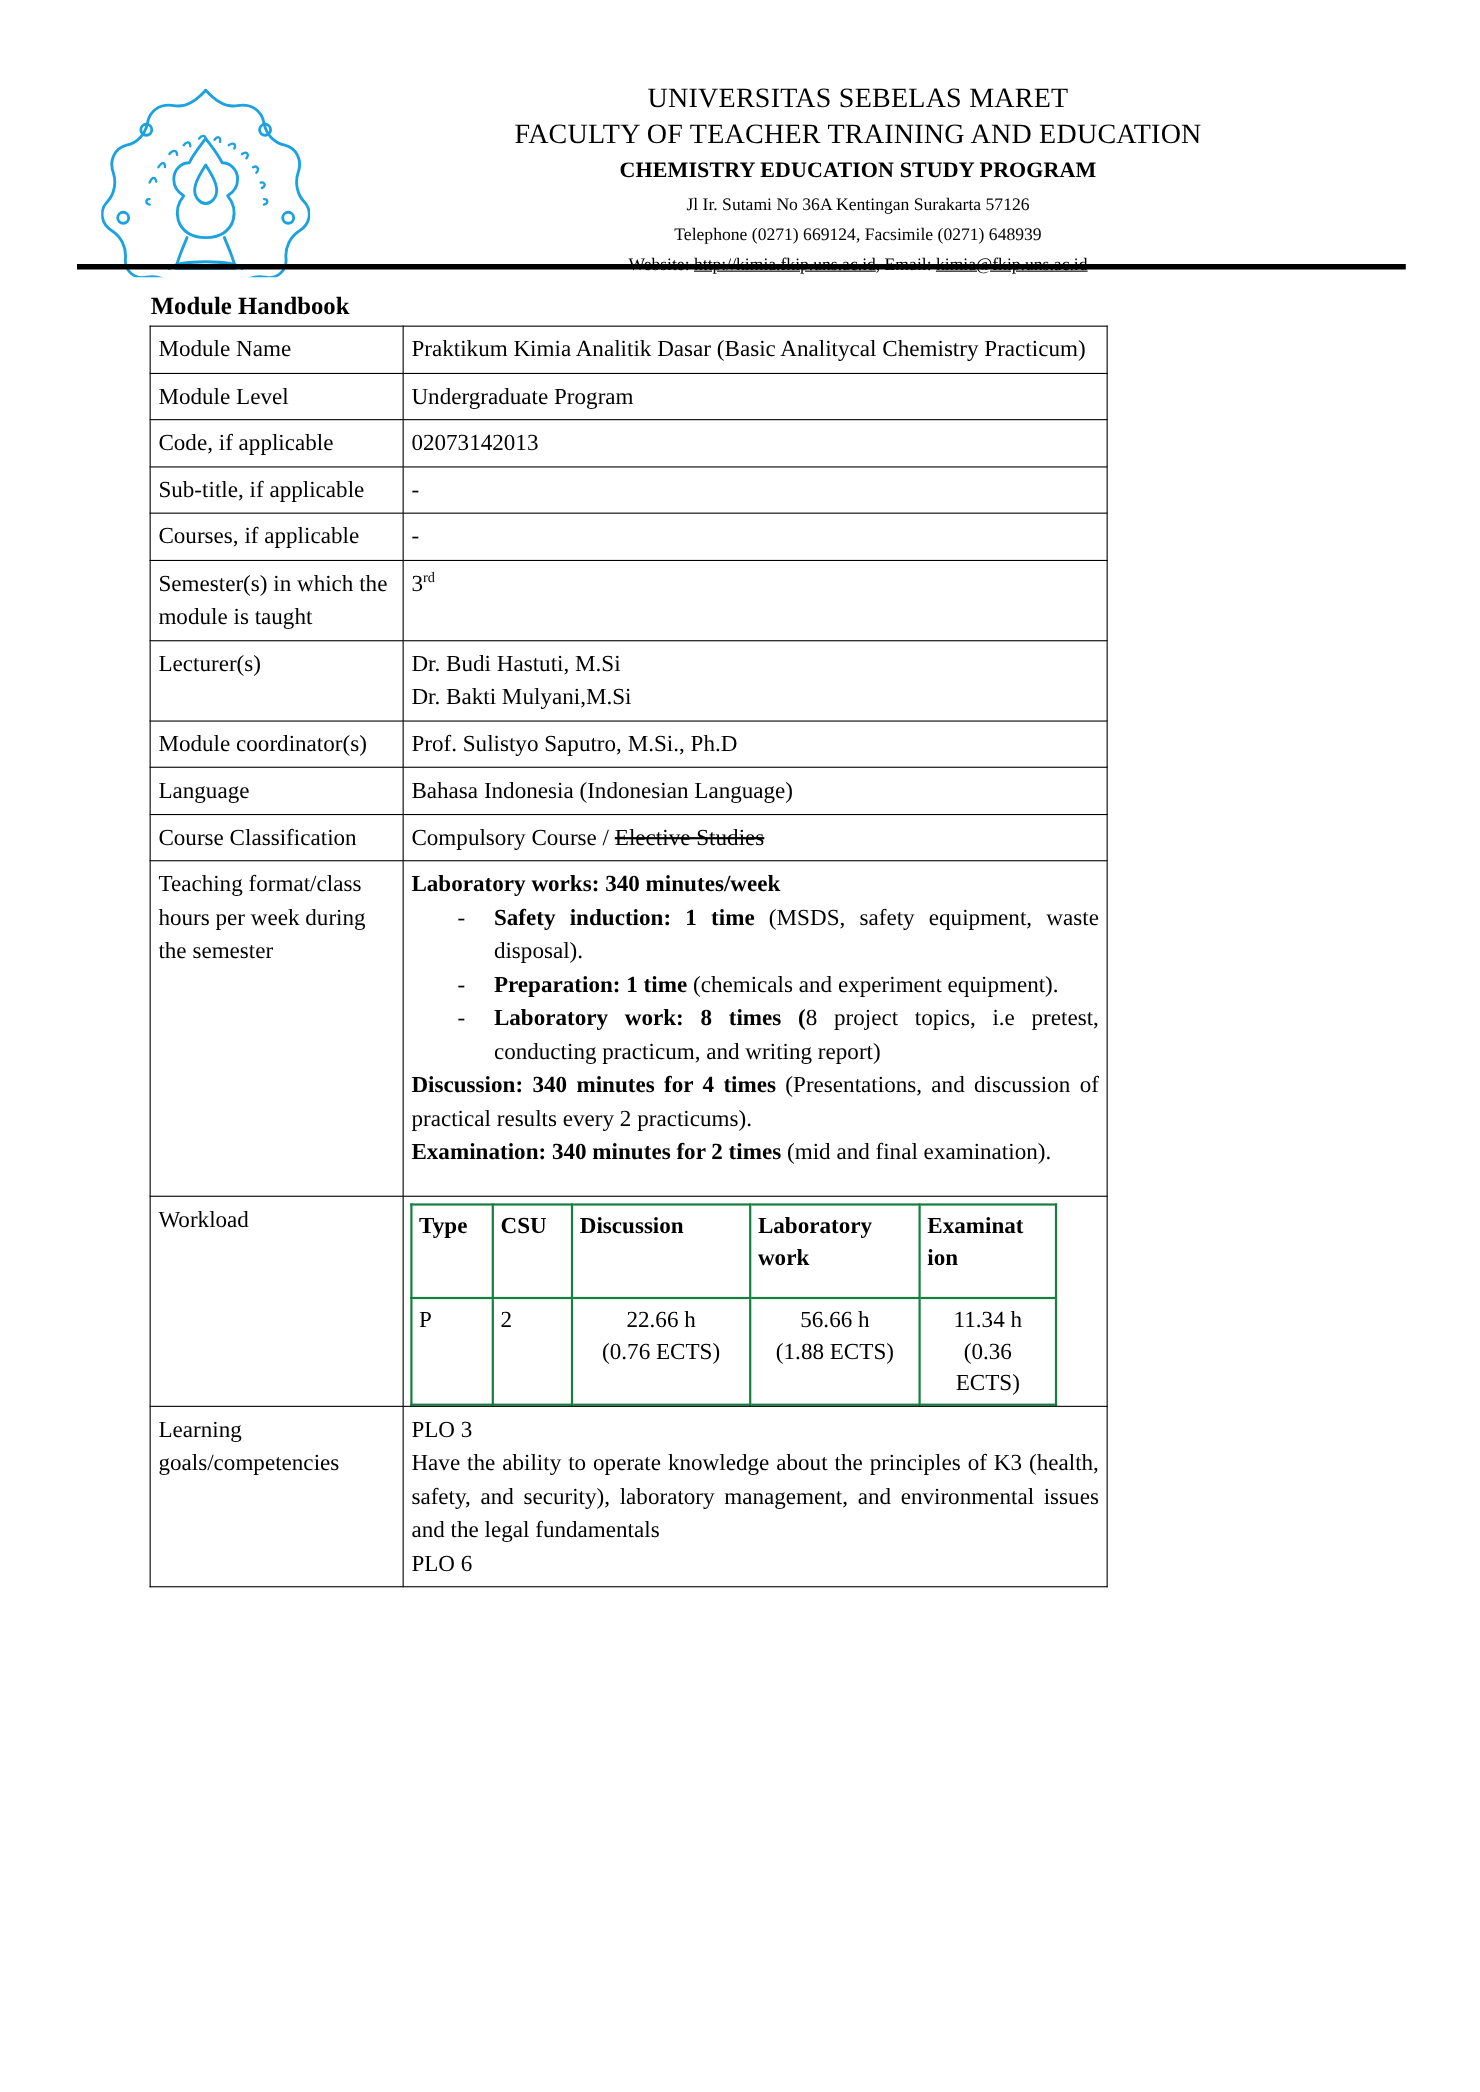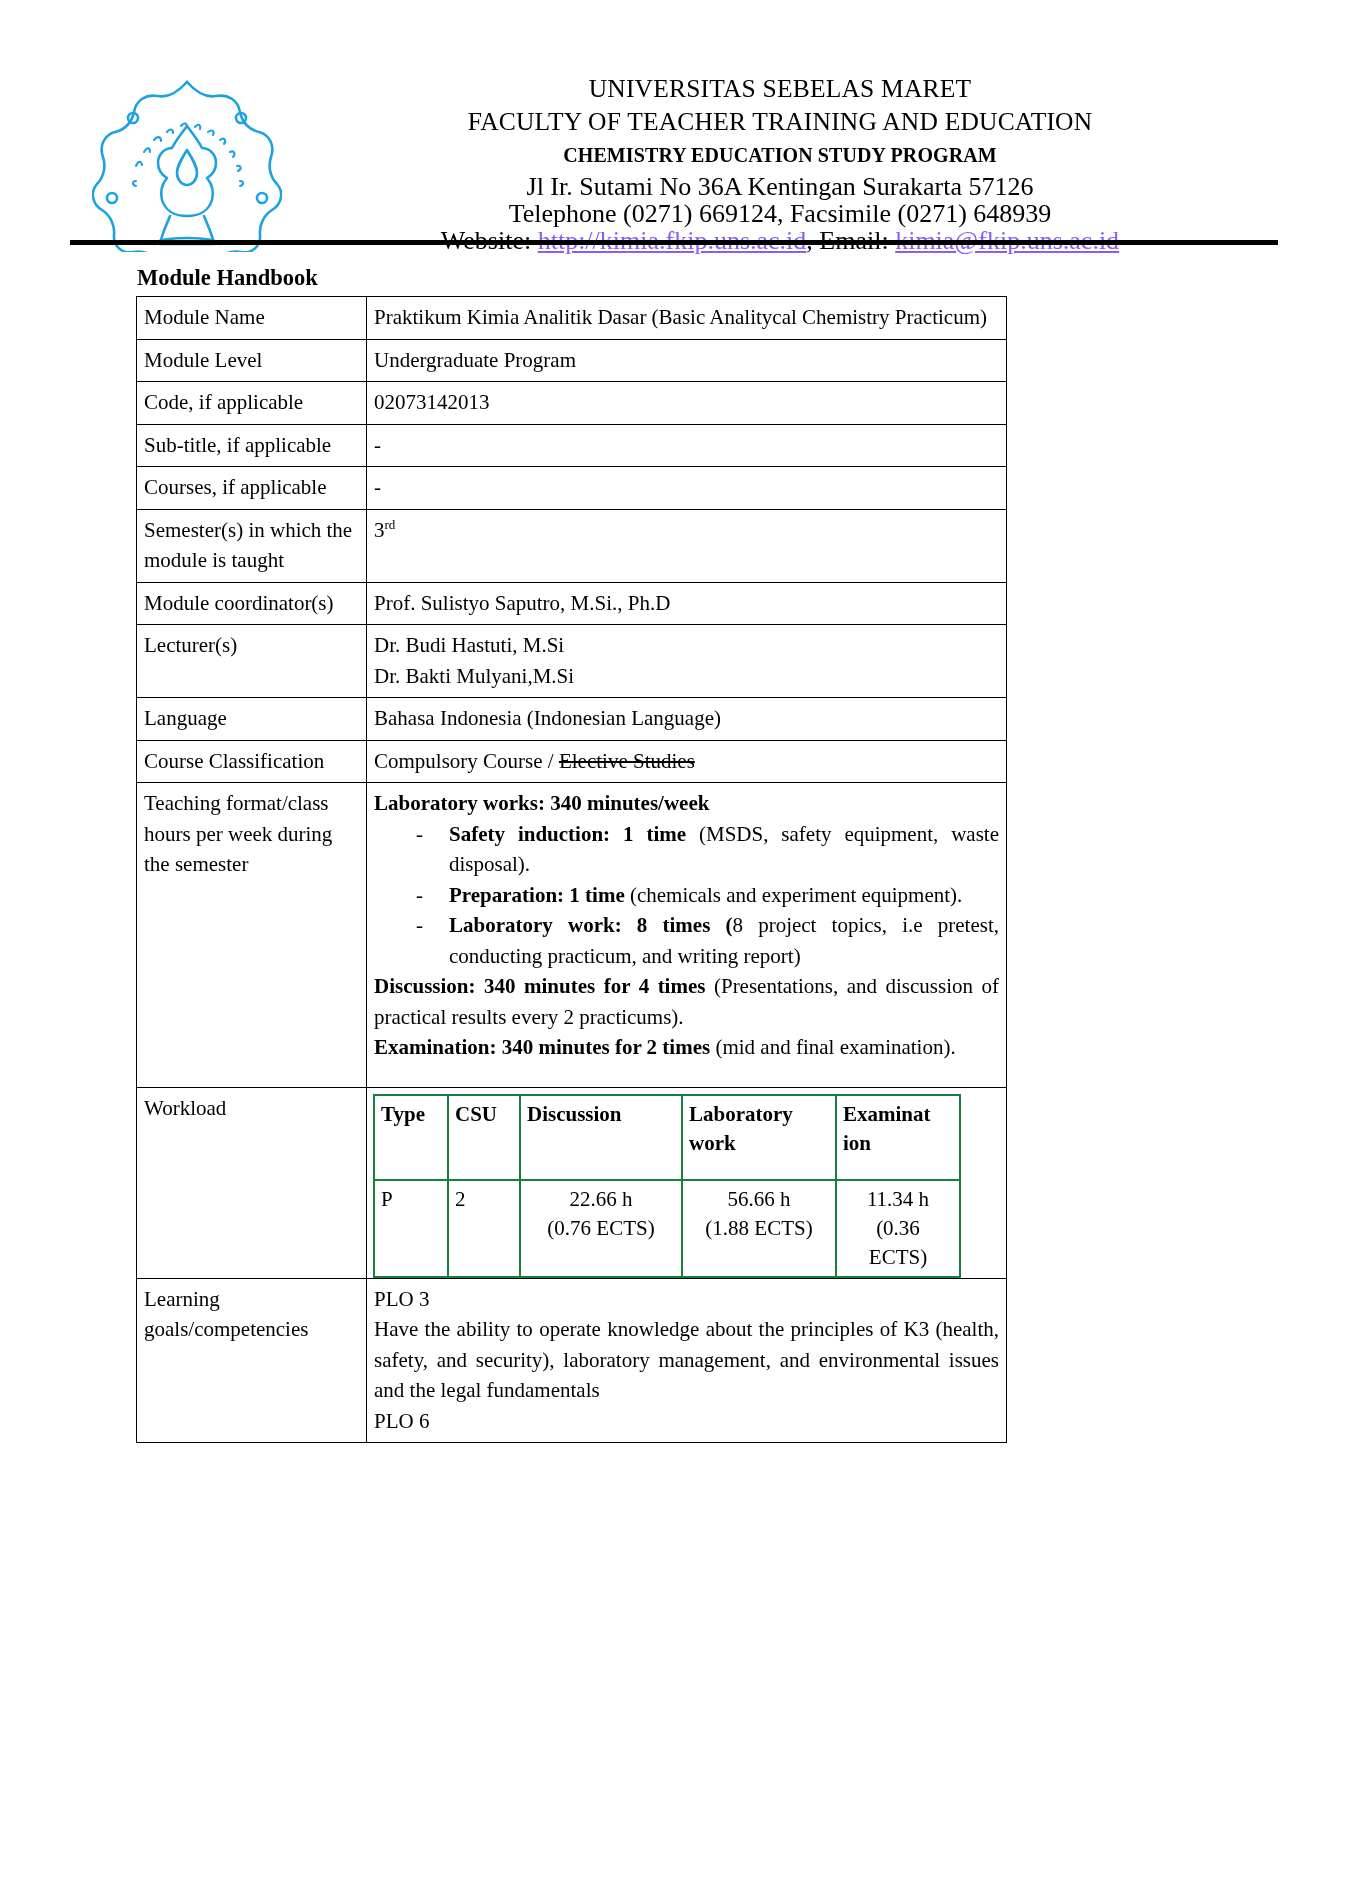--- a/index.html
+++ b/index.html
@@ -58,27 +58,27 @@
     line-height: 33px;
     letter-spacing: 0.2px;
   }
   .hl3 {
     font-size: 20px;
     line-height: 35px;
     font-weight: bold;
     letter-spacing: 0.1px;
   }
   .hl4, .hl5, .hl6 {
-    font-size: 26px;
+    font-size: 16px;
     line-height: 27px;
     font-family: Liberation Serif, serif;
   }
   .hl6 { white-space: nowrap; }
   .link {
-    color: #8b5cf6;
+    color: #000000;
     text-decoration: underline;
   }
 
   .rule {
     position: absolute;
     left: 70px;
     top: 240px;
     width: 1208px;
     height: 0;
     border-top: 5px solid #000000;
@@ -275,30 +275,30 @@
         <td class="lbl">Courses, if applicable</td>
         <td class="val">-</td>
       </tr>
 
       <tr>
         <td class="lbl">Semester(s) in which the module is taught</td>
         <td class="val"><span>3</span><sup class="ord">rd</sup></td>
       </tr>
 
       <tr>
-        <td class="lbl">Module coordinator(s)</td>
-        <td class="val">Prof. Sulistyo Saputro, M.Si., Ph.D</td>
-      </tr>
-
-      <tr>
         <td class="lbl">Lecturer(s)</td>
         <td class="val">
           <div>Dr. Budi Hastuti, M.Si</div>
           <div>Dr. Bakti Mulyani,M.Si</div>
         </td>
+      </tr>
+
+      <tr>
+        <td class="lbl">Module coordinator(s)</td>
+        <td class="val">Prof. Sulistyo Saputro, M.Si., Ph.D</td>
       </tr>
 
       <tr>
         <td class="lbl">Language</td>
         <td class="val">Bahasa Indonesia (Indonesian Language)</td>
       </tr>
 
       <tr>
         <td class="lbl">Course Classification</td>
         <td class="val"><span>Compulsory Course / </span><span class="strike">Elective Studies</span></td>

